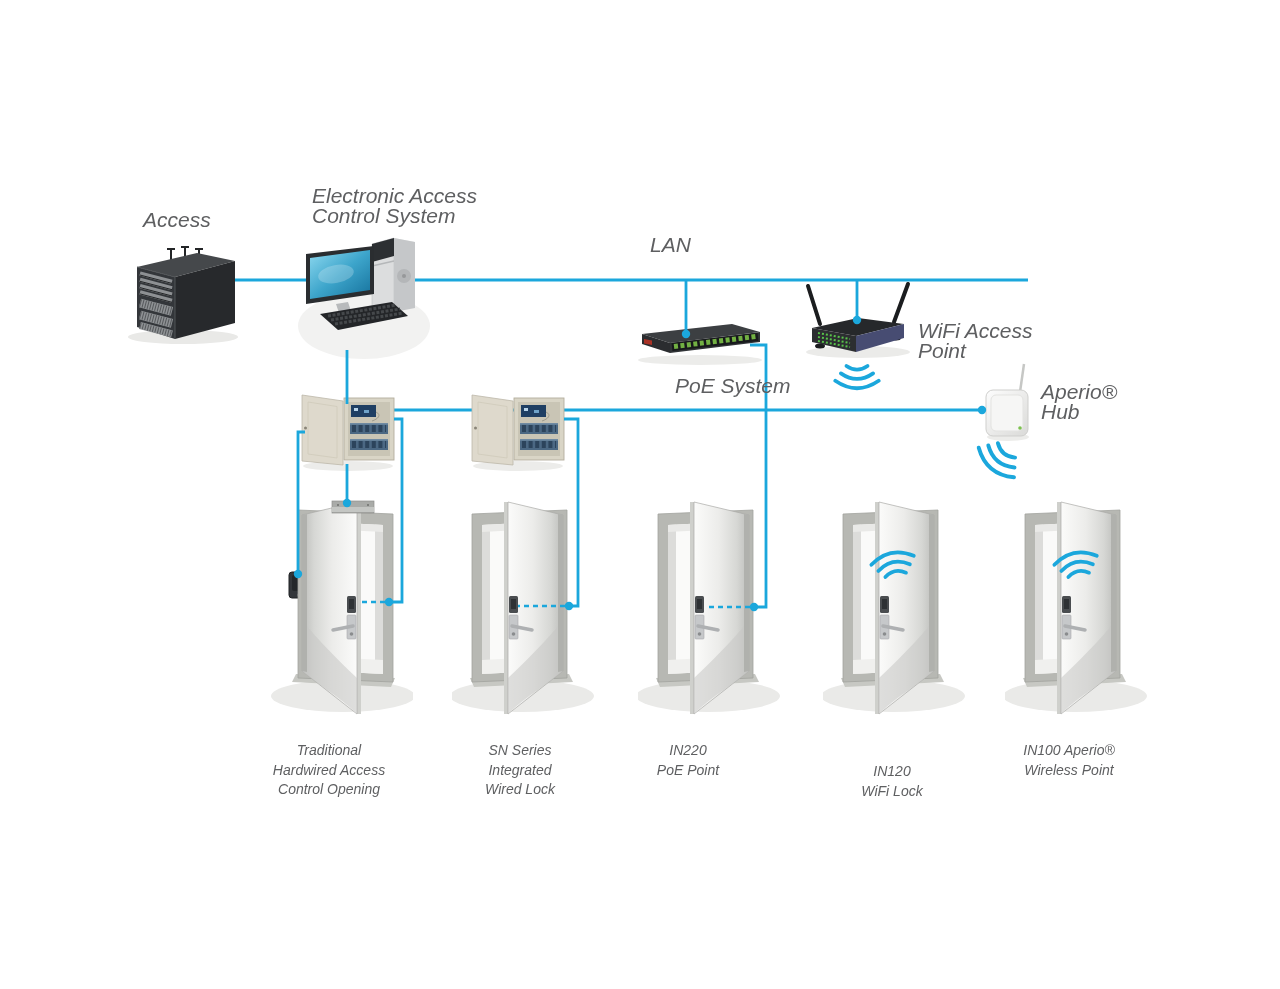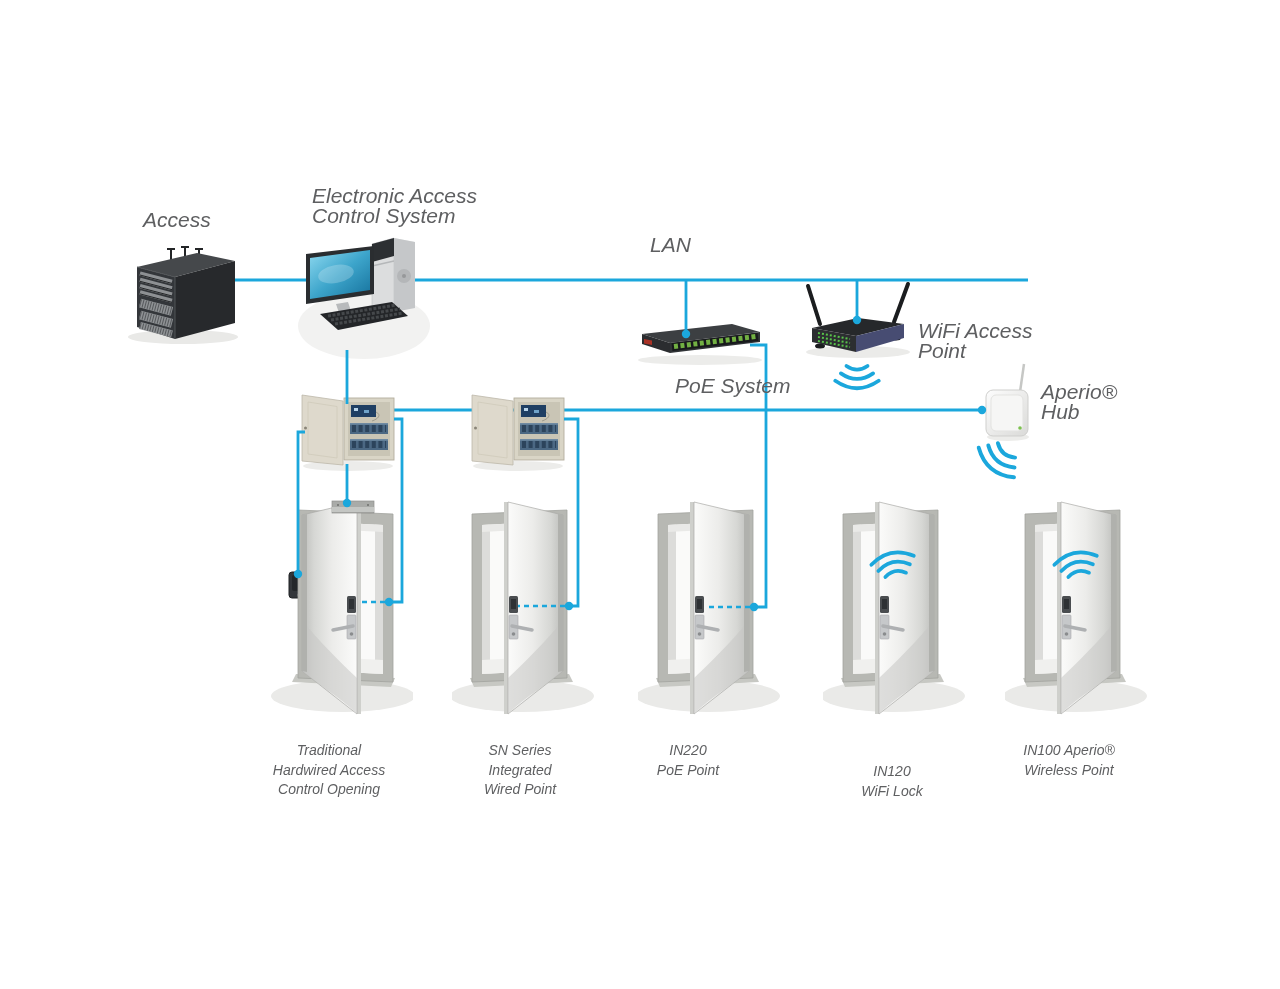--- a/index.html
+++ b/index.html
@@ -265,21 +265,21 @@
   </div>
 
   <div class="lbl center" style="left:329px;top:741px">
     <span>Traditional</span><br>
     <span>Hardwired Access</span><br>
     <span>Control Opening</span>
   </div>
   <div class="lbl center" style="left:520px;top:741px">
     <span>SN Series</span><br>
     <span>Integrated</span><br>
-    <span>Wired Point</span>
+    <span>Wired Lock</span>
   </div>
   <div class="lbl center" style="left:688px;top:741px">
     <span>IN220</span><br>
     <span>PoE Point</span>
   </div>
   <div class="lbl center" style="left:892px;top:762px">
     <span>IN120</span><br>
     <span>WiFi Lock</span>
   </div>
   <div class="lbl center" style="left:1069px;top:741px">

